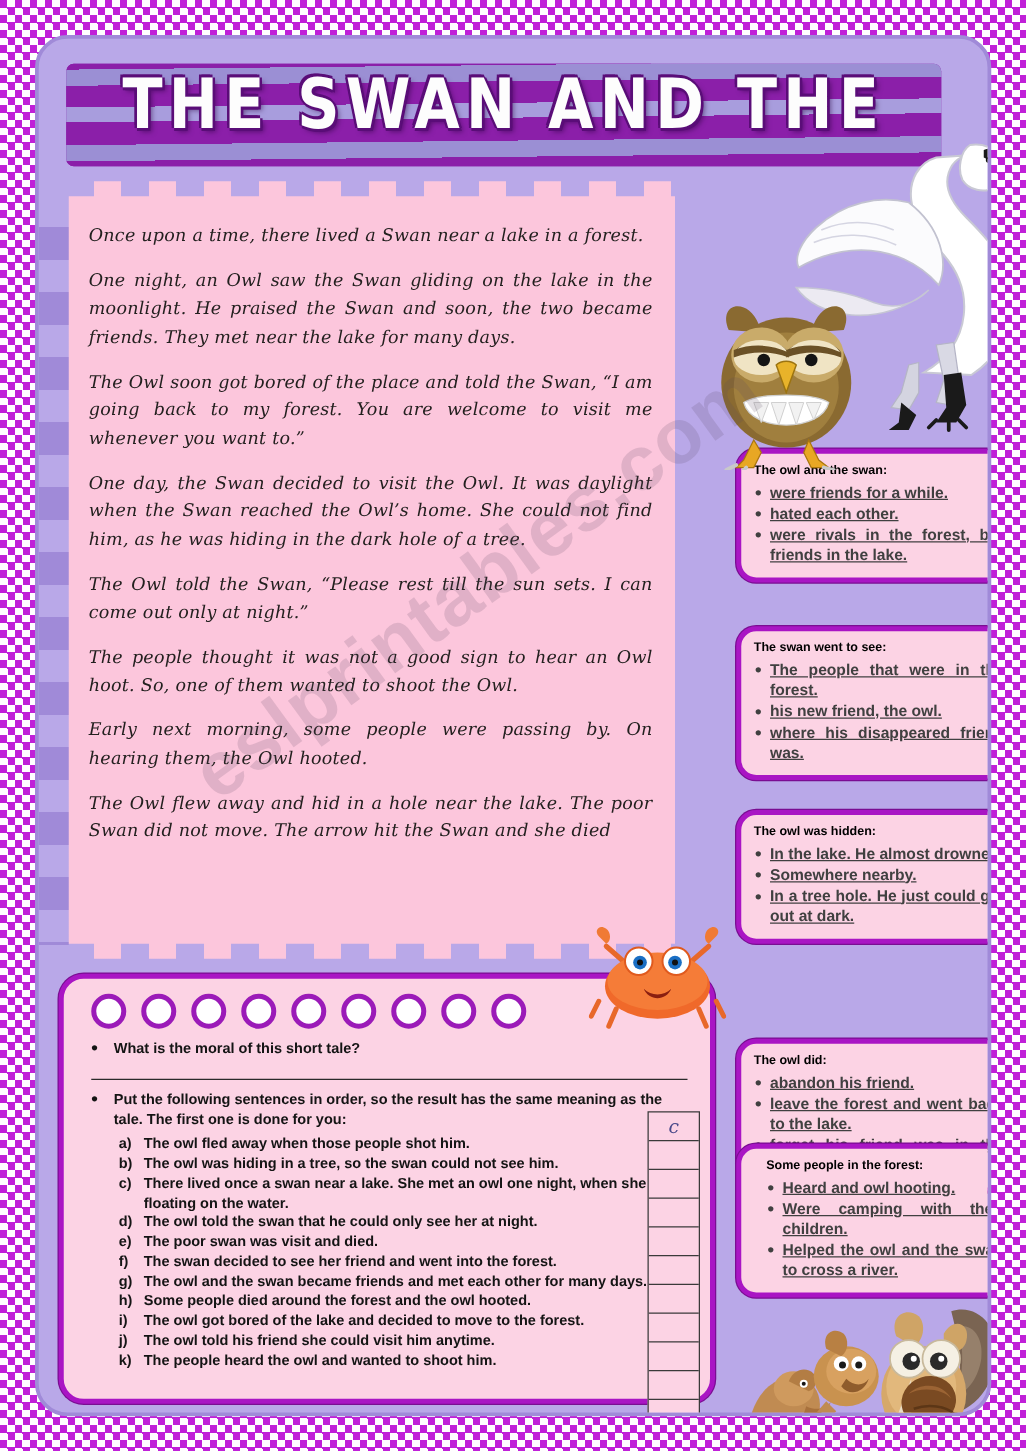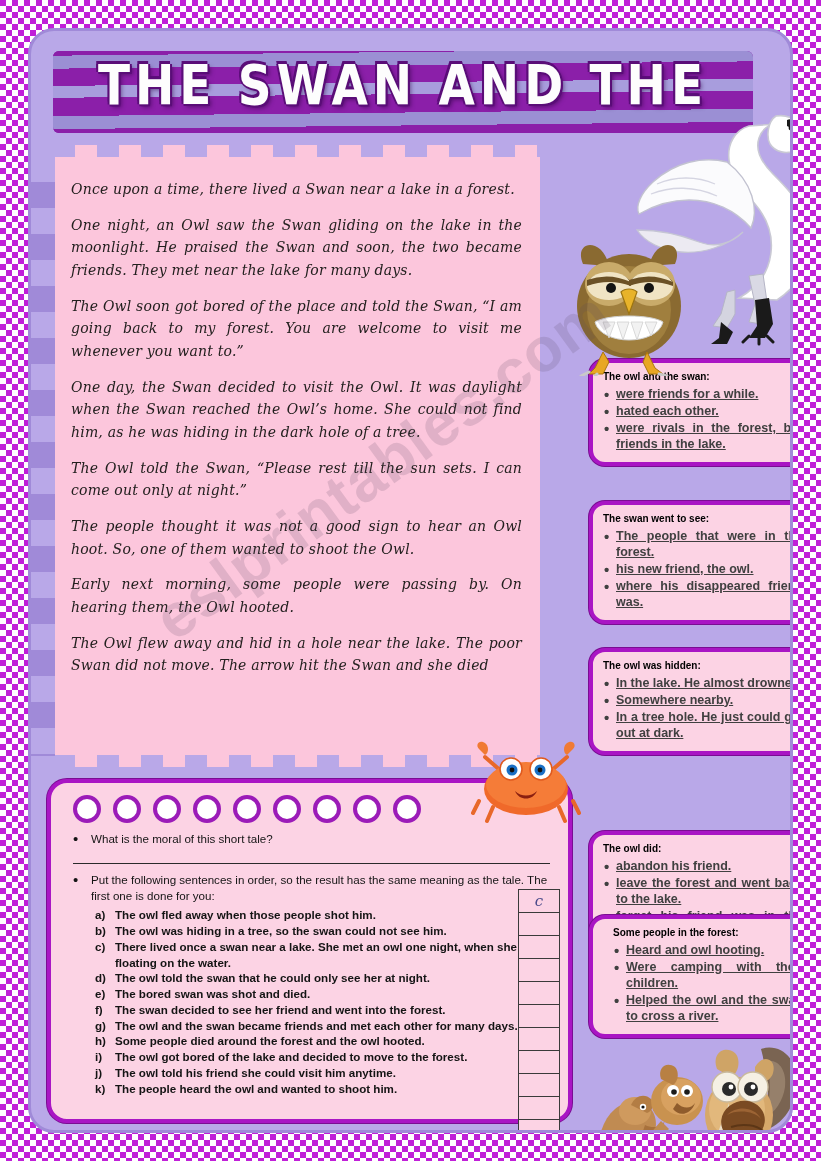--- a/index.html
+++ b/index.html
@@ -197,21 +197,21 @@
   .circle {
     width: 28px; height: 28px;
     border-radius: 50%;
     border: 4px solid #9b1bb8;
     background: #ffffff;
   }
   .bullet-item {
     position: relative;
     padding-left: 26px;
     font-size: 11.6px;
-    font-weight: normal;
+    font-weight: bold;
     color: #141414;
     line-height: 1.33;
     margin-bottom: 4px;
   }
   .bullet-item::before {
     content: "\2022";
     position: absolute;
     left: 8px; top: -2px;
     font-size: 15px;
   }
@@ -402,21 +402,21 @@
     <div class="bullet-item">What is the moral of this short tale?</div>
     <div class="answer-line"></div>
 
     <div class="bullet-item">Put the following sentences in order, so the result has the same meaning as the tale. The first one is done for you:</div>
 
     <ul class="sent-list">
       <li><span class="ltr">a)</span><span>The owl fled away when those people shot him.</span></li>
       <li><span class="ltr">b)</span><span>The owl was hiding in a tree, so the swan could not see him.</span></li>
       <li><span class="ltr">c)</span><span>There lived once a swan near a lake. She met an owl one night, when she was floating on the water.</span></li>
       <li><span class="ltr">d)</span><span>The owl told the swan that he could only see her at night.</span></li>
-      <li><span class="ltr">e)</span><span>The bored swan was shot and died.</span></li>
+      <li><span class="ltr">e)</span><span>The poor swan was visit and died.</span></li>
       <li><span class="ltr">f)</span><span>The swan decided to see her friend and went into the forest.</span></li>
       <li><span class="ltr">g)</span><span>The owl and the swan became friends and met each other for many days.</span></li>
       <li><span class="ltr">h)</span><span>Some people died around the forest and the owl hooted.</span></li>
       <li><span class="ltr">i)</span><span>The owl got bored of the lake and decided to move to the forest.</span></li>
       <li><span class="ltr">j)</span><span>The owl told his friend she could visit him anytime.</span></li>
       <li><span class="ltr">k)</span><span>The people heard the owl and wanted to shoot him.</span></li>
     </ul>
   </div>
 
   <div class="answer-grid">

